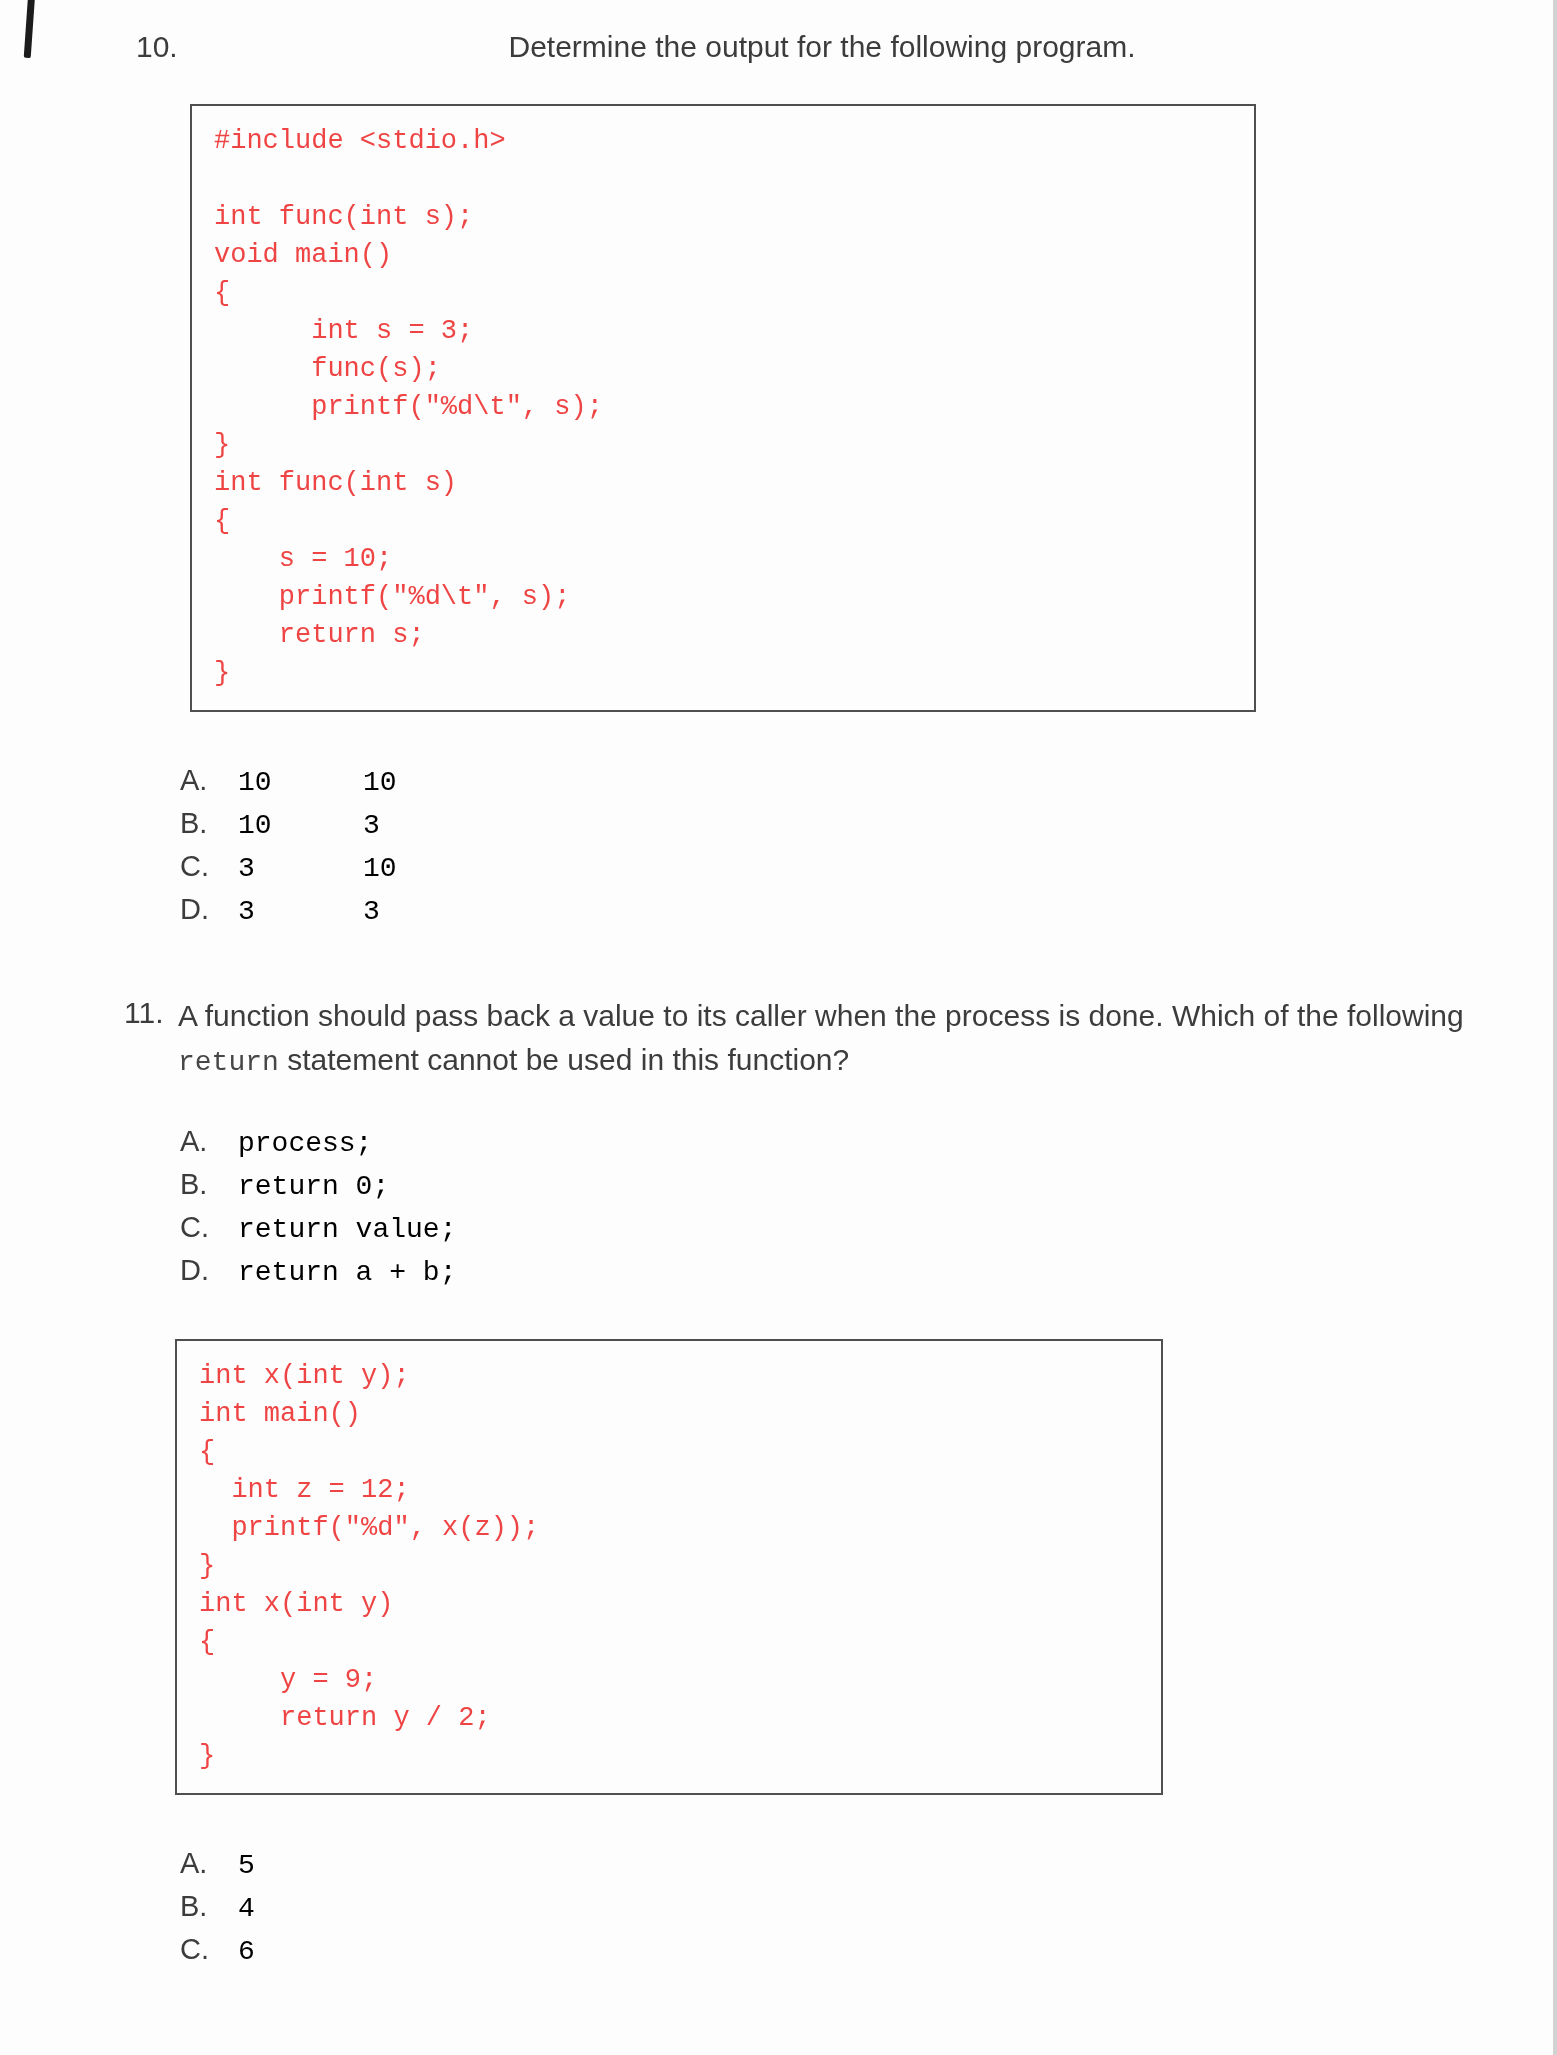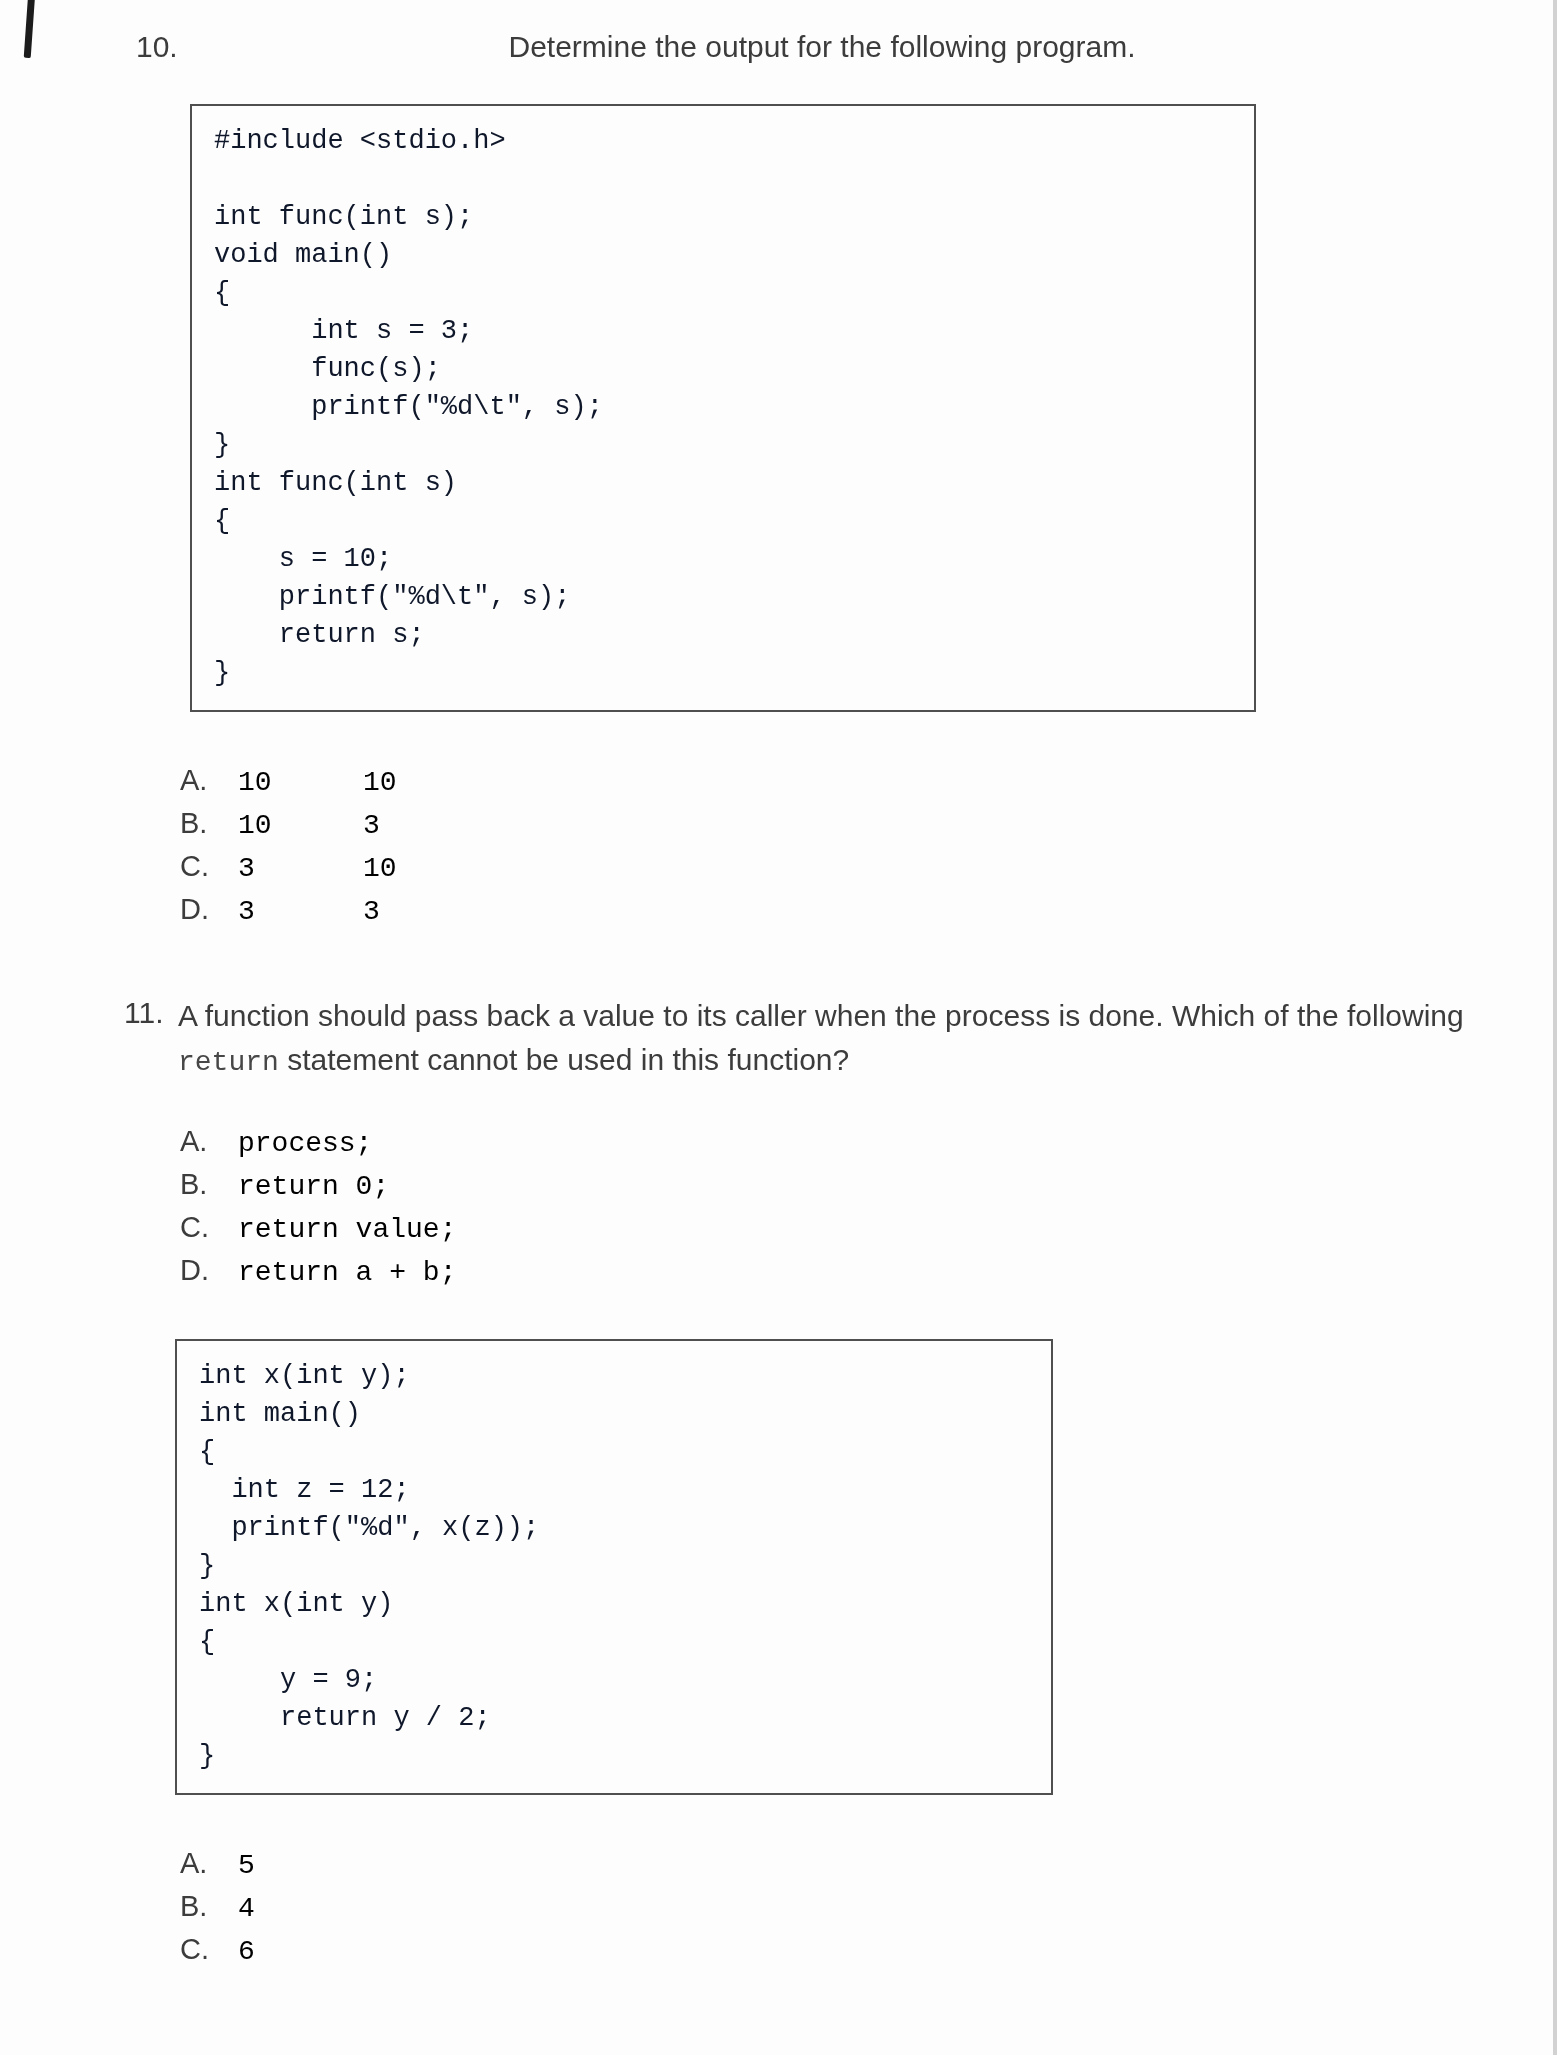--- a/index.html
+++ b/index.html
@@ -40,26 +40,26 @@
   .q10-head { margin-left: 136px; }
   .q10-head .q-num { width: 96px; }
   .q10-head .q-text { max-width: 1180px; text-align: center; }
 
   .code-box {
     border: 2px solid #4f4f4f;
     background: #fdfdfd;
     font-family: "Liberation Mono", "DejaVu Sans Mono", monospace;
     font-size: 27px;
     line-height: 38px;
-    color: #0f172a;
+    color: #ef4444;
     white-space: pre;
     padding: 16px 26px 18px 22px;
   }
   .code-box-1 { margin: 38px 0 0 190px; width: 1066px; }
-  .code-box-2 { margin: 42px 0 0 175px; width: 878px; }
+  .code-box-2 { margin: 42px 0 0 175px; width: 988px; }
 
   .opts { margin-left: 180px; }
   .opts-q10 { margin-top: 52px; }
   .opts-q11 { margin-top: 40px; }
   .opts-q12 { margin-top: 52px; }
   .opt-row { display: flex; align-items: baseline; height: 43px; font-size: 29px; }
   .opt-label { width: 58px; font-family: "Liberation Sans", sans-serif; color: #3c3c3c; }
   .opt-val, .opt-code {
     font-family: "Liberation Mono", "DejaVu Sans Mono", monospace;
     font-size: 28px;

